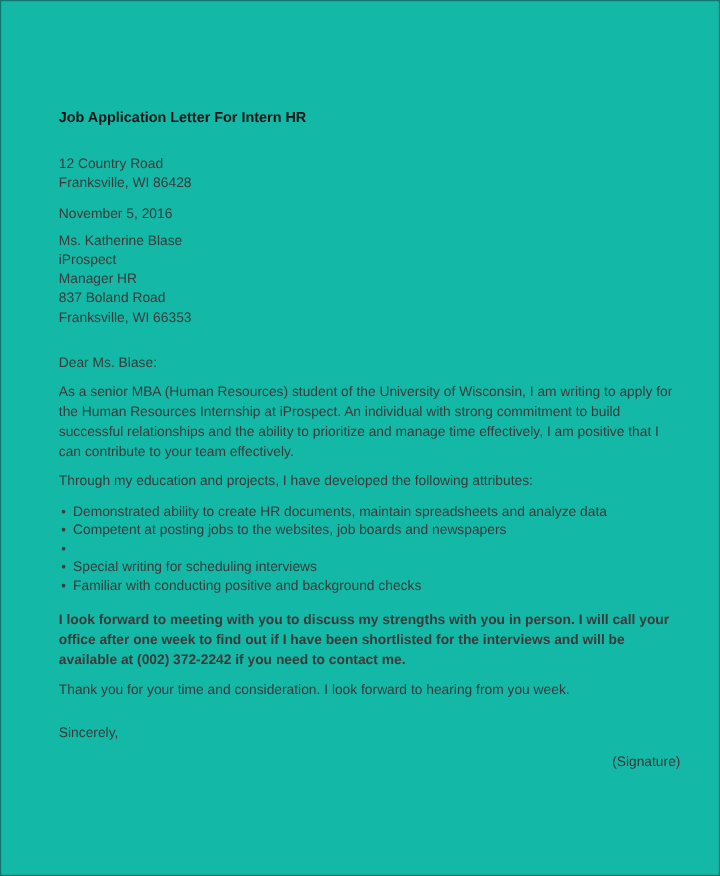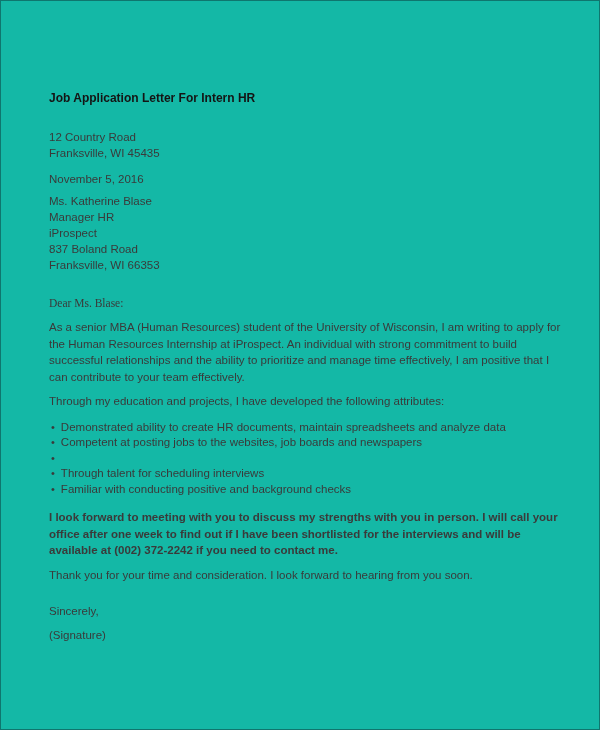--- a/index.html
+++ b/index.html
@@ -31,21 +31,21 @@
     font-weight: 700;
     color: #141414;
     line-height: 15px;
   }
   .addr-line {
     line-height: 16px;
   }
   .sender-block   { margin-top: 23px; }
   .date-line      { margin-top: 10px; line-height: 16px; }
   .recipient-block{ margin-top: 6px; }
-  .salutation     { margin-top: 22px; line-height: 16px; font-family: Liberation Serif, serif; }
+  .salutation     { margin-top: 22px; line-height: 16px; }
   .para {
     margin-top: 8px;
     line-height: 16.5px;
   }
   .bullets {
     list-style: none;
     margin: 10px 0 0 0;
     padding: 0 0 0 2px;
   }
   .bullets li {
@@ -54,41 +54,41 @@
     align-items: flex-start;
   }
   .bullet-dot {
     flex: 0 0 auto;
     margin-right: 6px;
     font-size: 11px;
   }
   .para-after-bullets { margin-top: 12px; font-weight: bold; }
   .closing   { margin-top: 20px; line-height: 16px; }
   .sig-block { margin-top: 8px; }
-  .sig-line  { line-height: 17px; }
+  .sig-line  { line-height: 17px; text-align: right; }
 </style>
 </head>
 <body>
 
 <div class="page">
   <div class="content">
 
     <div class="title">Job Application Letter For Intern HR</div>
 
     <div class="sender-block">
       <div class="addr-line">12 Country Road</div>
-      <div class="addr-line">Franksville, WI 45435</div>
+      <div class="addr-line">Franksville, WI 86428</div>
     </div>
 
     <div class="date-line">November 5, 2016</div>
 
     <div class="recipient-block">
       <div class="addr-line">Ms. Katherine Blase</div>
+      <div class="addr-line">iProspect</div>
       <div class="addr-line">Manager HR</div>
-      <div class="addr-line">iProspect</div>
       <div class="addr-line">837 Boland Road</div>
       <div class="addr-line">Franksville, WI 66353</div>
     </div>
 
     <div class="salutation">Dear Ms. Blase:</div>
 
     <div class="para">As a senior MBA (Human Resources) student of the University of Wisconsin, I am writing to apply for the Human Resources Internship at iProspect. An individual with strong commitment to build successful relationships and the ability to prioritize and manage time effectively, I am positive that I can contribute to your team effectively.</div>
 
     <div class="para">Through my education and projects, I have developed the following attributes:</div>
 
@@ -99,31 +99,31 @@
       </li>
       <li>
         <span class="bullet-dot">•</span>
         <span>Competent at posting jobs to the websites, job boards and newspapers</span>
       </li>
       <li>
         <span class="bullet-dot">•</span>
       </li>
       <li>
         <span class="bullet-dot">•</span>
-        <span>Through talent for scheduling interviews</span>
+        <span>Special writing for scheduling interviews</span>
       </li>
       <li>
         <span class="bullet-dot">•</span>
         <span>Familiar with conducting positive and background checks</span>
       </li>
     </ul>
 
     <div class="para para-after-bullets">I look forward to meeting with you to discuss my strengths with you in person. I will call your office after one week to find out if I have been shortlisted for the interviews and will be available at (002) 372-2242 if you need to contact me.</div>
 
-    <div class="para">Thank you for your time and consideration. I look forward to hearing from you soon.</div>
+    <div class="para">Thank you for your time and consideration. I look forward to hearing from you week.</div>
 
     <div class="closing">Sincerely,</div>
 
     <div class="sig-block">
       <div class="sig-line">(Signature)</div>
     </div>
 
   </div>
 </div>
 

